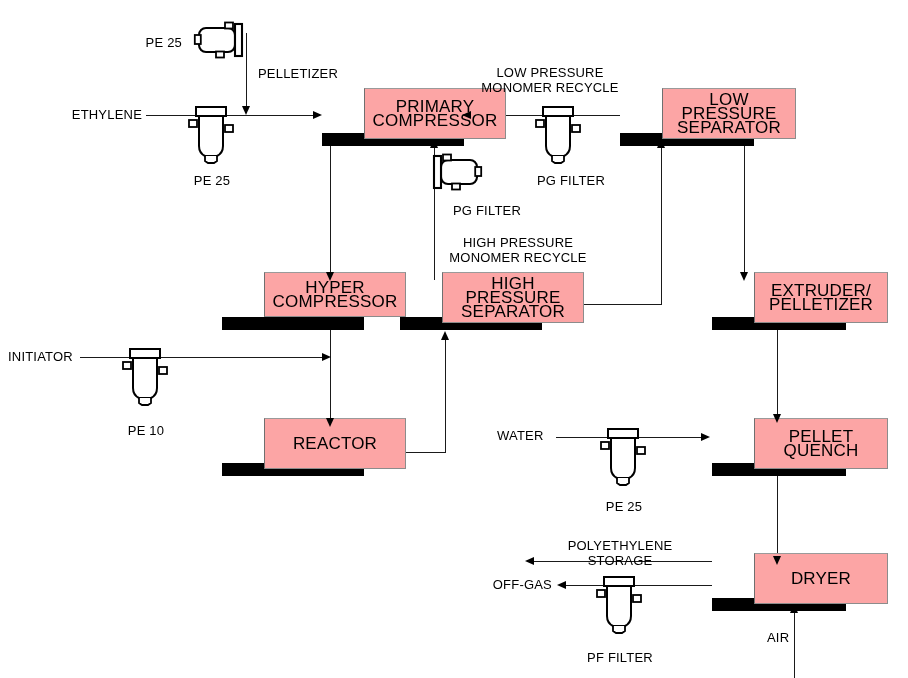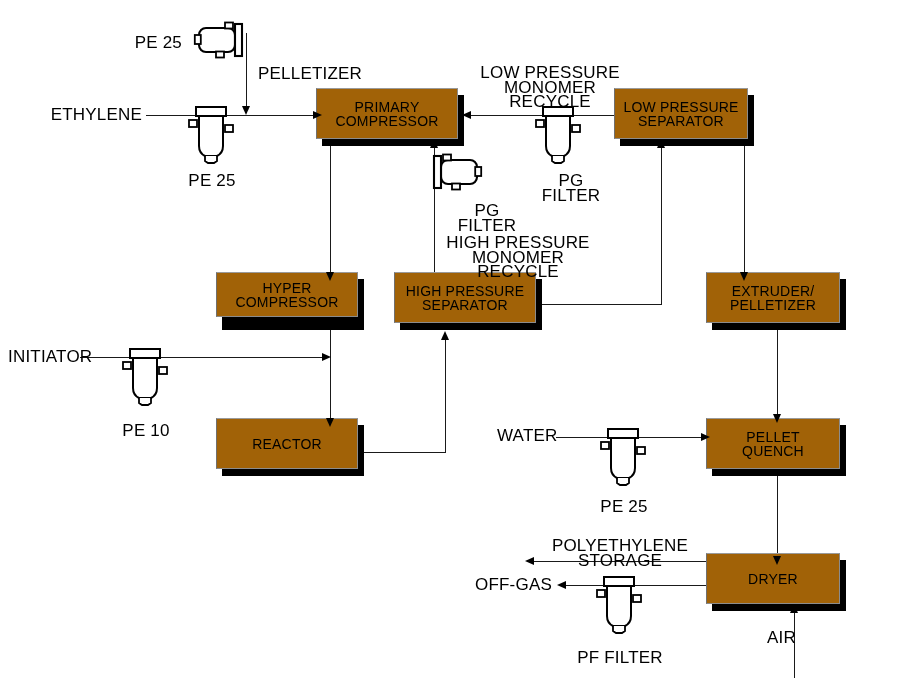--- a/index.html
+++ b/index.html
@@ -12,53 +12,54 @@
     position:relative;
     width:908px;
     height:678px;
     background:#ffffff;
     overflow:hidden;
   }
   
   .pbox{
     position:absolute;
     box-sizing:border-box;
-    background:#a16207;
+    background:#fca5a5;
     border:1px solid #8c8c8c;
     border-left-color:#6f6f6f;
     border-top-color:#9a9a9a;
     display:flex;
     align-items:center;
     justify-content:center;
     text-align:center;
-    font-size:14px;
+    font-size:17px;
     line-height:14px;
     letter-spacing:.2px;
     z-index:6;
+    margin-left:48px;
   }
   .pbox .lbl{white-space:pre-line;}
   .shadow{
     position:absolute;
     background:#000000;
     z-index:5;
   }
   
   .ln{position:absolute;background:#1a1a1a;z-index:4;}
   .lnh{height:1px;}
   .lnv{width:1px;}
   
   .arw{position:absolute;width:0;height:0;z-index:7;}
   .arw-r{border-top:4.5px solid transparent;border-bottom:4.5px solid transparent;border-left:9px solid #000;}
   .arw-l{border-top:4.5px solid transparent;border-bottom:4.5px solid transparent;border-right:9px solid #000;}
   .arw-d{border-left:4.5px solid transparent;border-right:4.5px solid transparent;border-top:9px solid #000;}
   .arw-u{border-left:4.5px solid transparent;border-right:4.5px solid transparent;border-bottom:9px solid #000;}
   
   .tx{
     position:absolute;
-    font-size:17px;
+    font-size:13px;
     line-height:14.5px;
     letter-spacing:.2px;
     white-space:pre-line;
     z-index:8;
   }
   .tx.c{text-align:center;}
   .tx.r{text-align:right;}
   
   .icon{position:absolute;z-index:9;}
   .icon svg{display:block;overflow:visible;}

